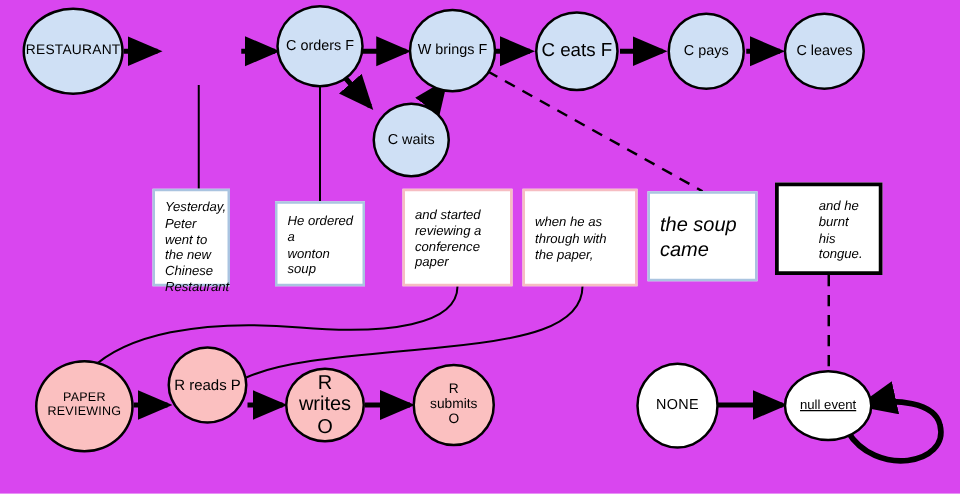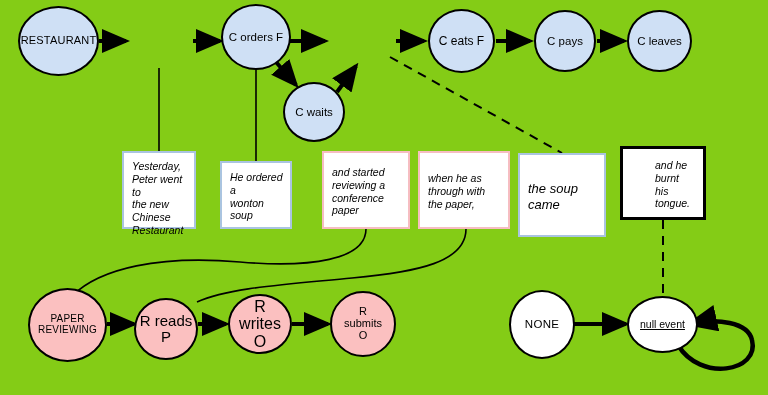--- a/index.html
+++ b/index.html
@@ -7,21 +7,21 @@
     padding: 0;
     background: #ffffff;
   }
   body {
     font-family: "Liberation Sans", sans-serif;
   }
   #canvas {
     position: relative;
     width: 768px;
     height: 395px;
-    background: #84cc16;
+    background: #d946ef;
     overflow: hidden;
   }
   #wires {
     position: absolute;
     left: 0;
     top: 0;
     width: 768px;
     height: 395px;
   }
   .node {
@@ -104,38 +104,41 @@
 
   <div class="node n-blue" style="left:18px; top:6px; width:81px; height:70px; font-size:11px; font-variant:small-caps; letter-spacing:.2px;">
     <span class="lbl">RESTAURANT</span>
   </div>
 
 
   <div class="node n-blue" style="left:221px; top:4px; width:70px; height:66px; font-size:11.5px;">
     <span class="lbl">C orders F</span>
   </div>
 
+  <div class="node n-blue" style="left:327px; top:7px; width:70px; height:67px; font-size:11.5px;">
+    <span class="lbl">W brings F</span>
+  </div>
 
-  <div class="node n-blue" style="left:428px; top:9px; width:67px; height:64px; font-size:12px;">
+  <div class="node n-blue" style="left:428px; top:9px; width:67px; height:64px; font-size:15px;">
     <span class="lbl">C eats F</span>
   </div>
 
   <div class="node n-blue" style="left:534px; top:10px; width:62px; height:62px; font-size:11.5px;">
     <span class="lbl">C pays</span>
   </div>
 
   <div class="node n-blue" style="left:627px; top:10px; width:65px; height:62px; font-size:11.5px;">
     <span class="lbl">C leaves</span>
   </div>
 
-  <div class="node n-blue" style="left:283px; top:82px; width:62px; height:60px; font-size:11.5px;">
+  <div class="node n-blue" style="left:298px; top:82px; width:62px; height:60px; font-size:11.5px;">
     <span class="lbl">C waits</span>
   </div>
 
-  <div class="tbox b-blue" style="left:122px; top:151px; width:74px; height:78px; font-size:10.5px;">
+  <div class="tbox b-blue" style="left:122px; top:151px; width:62px; height:78px; font-size:10.5px;">
     <span class="lbl">Yesterday,
 Peter went to
 the new
 Chinese
 Restaurant</span>
   </div>
 
   <div class="tbox b-blue" style="left:220px; top:161px; width:72px; height:68px; font-size:10.5px; display:flex; align-items:center;">
     <span class="lbl">He ordered a
 wonton soup</span>
@@ -147,36 +150,36 @@
 the paper,</span>
   </div>
 
   <div class="tbox b-pink" style="left:322px; top:151px; width:88px; height:78px; font-size:10.5px; display:flex; align-items:center;">
     <span class="lbl">and started
 reviewing a
 conference
 paper</span>
   </div>
 
-  <div class="tbox b-blue" style="left:518px; top:153px; width:88px; height:84px; font-size:13px; display:flex; align-items:center;">
+  <div class="tbox b-blue" style="left:518px; top:153px; width:88px; height:72px; font-size:16px; display:flex; align-items:center;">
     <span class="lbl">the soup
 came</span>
   </div>
 
   <div class="tbox b-black" style="left:620px; top:146px; width:86px; height:74px; font-size:10.5px; display:flex; align-items:center;padding-left:32px;">
     <span class="lbl">and he burnt
 his tongue.</span>
   </div>
 
   <div class="node n-pink" style="left:28px; top:288px; width:79px; height:74px; font-size:10px; font-variant:small-caps; letter-spacing:.2px;">
     <span class="lbl">PAPER
 REVIEWING</span>
   </div>
 
-  <div class="node n-pink" style="left:134px; top:298px; width:64px; height:62px; font-size:15px;">
+  <div class="node n-pink" style="left:134px; top:277px; width:64px; height:62px; font-size:12px;">
     <span class="lbl">R reads P</span>
   </div>
 
   <div class="node n-pink" style="left:228px; top:294px; width:64px; height:60px; font-size:16px;">
     <span class="lbl">R writes O</span>
   </div>
 
   <div class="node n-pink" style="left:330px; top:291px; width:66px; height:66px; font-size:11px;">
     <span class="lbl">R
 submits

